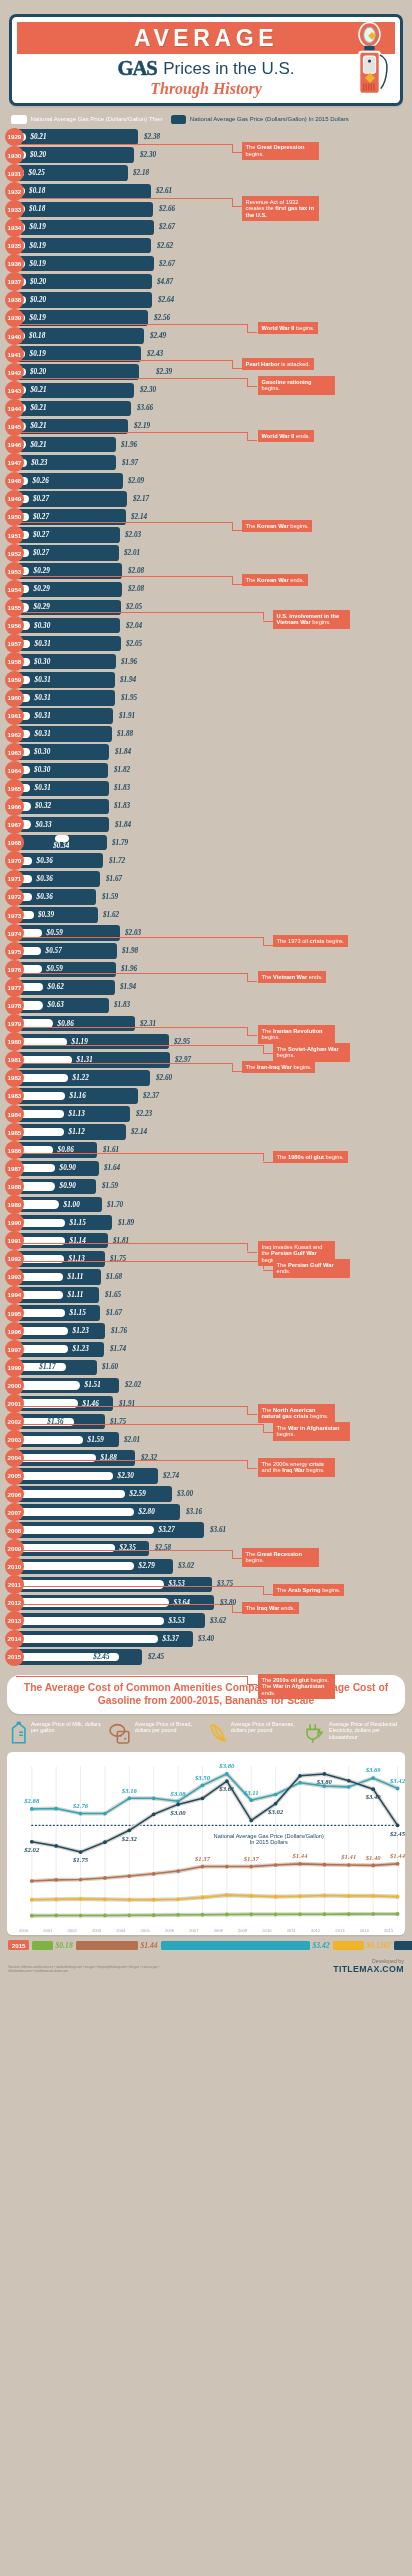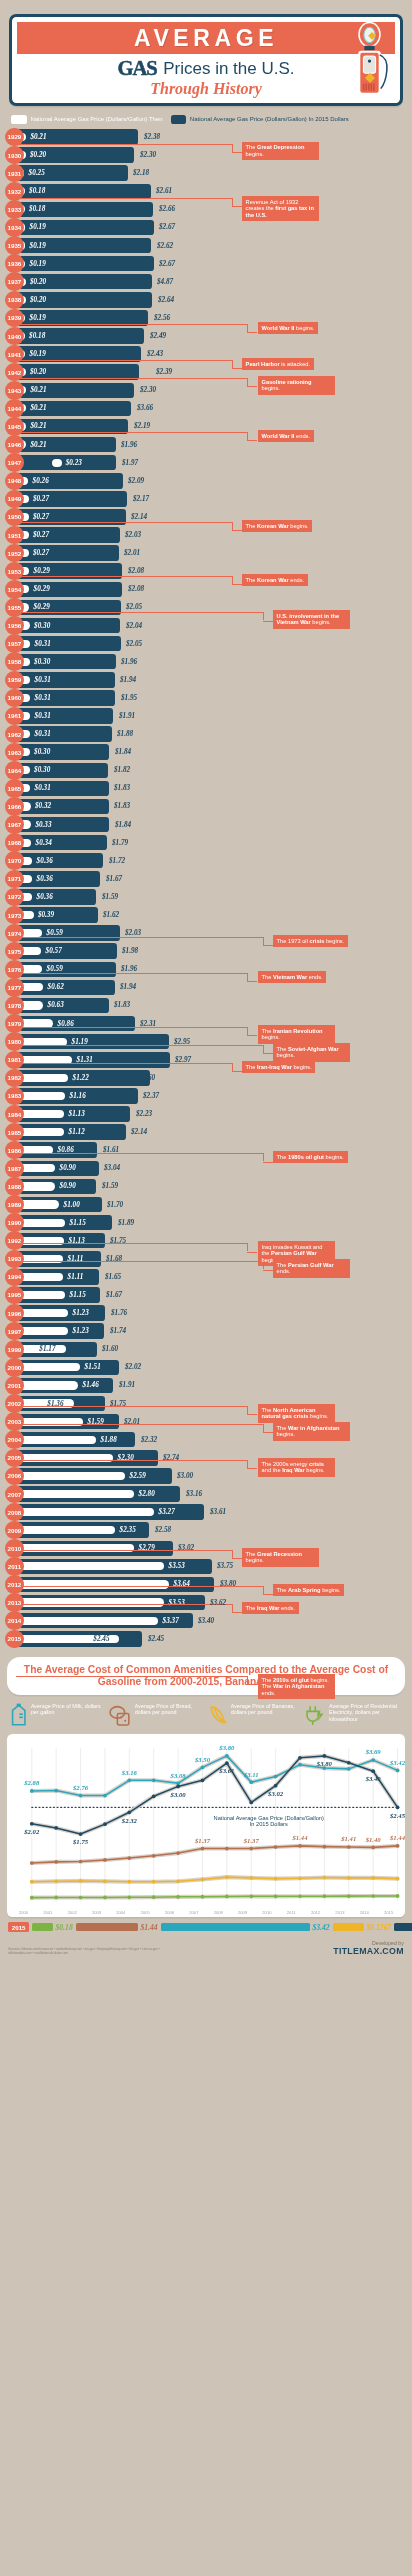--- a/index.html
+++ b/index.html
@@ -340,21 +340,21 @@
       <div class="row">
         <div class="yearbubble">1946</div>
         <div class="bar" style="width: 105px;">
           <div class="innerbar" style="width: 8.8px;"></div>
           <span class="thenval">$0.21</span>
         </div>
         <div class="nowval" style="left: 121px;">$1.96</div>
       </div>
       <div class="row">
         <div class="yearbubble">1947</div>
-        <div class="bar" style="width: 105px; justify-content: center;">
+        <div class="bar" style="width: 105px;">
           <div class="innerbar" style="width: 9.6px;"></div>
           <span class="thenval">$0.23</span>
         </div>
         <div class="nowval" style="left: 122px;">$1.97</div>
       </div>
       <div class="row">
         <div class="yearbubble">1948</div>
         <div class="bar" style="width: 112px;">
           <div class="innerbar" style="width: 11px;"></div>
           <span class="thenval">$0.26</span>
@@ -520,21 +520,21 @@
       <div class="row">
         <div class="yearbubble">1967</div>
         <div class="bar" style="width: 98px;">
           <div class="innerbar" style="width: 13.8px;"></div>
           <span class="thenval">$0.33</span>
         </div>
         <div class="nowval" style="left: 115px;">$1.84</div>
       </div>
       <div class="row">
         <div class="yearbubble">1968</div>
-        <div class="bar" style="width: 96px;">
+        <div class="bar" style="width: 96px; flex-direction: column;">
           <div class="innerbar" style="width: 14px;"></div>
           <span class="thenval">$0.34</span>
         </div>
         <div class="nowval" style="left: 112px;">$1.79</div>
       </div>
       <div class="row">
         <div class="yearbubble">1970</div>
         <div class="bar" style="width: 92px;">
           <div class="innerbar" style="width: 15px;"></div>
           <span class="thenval">$0.36</span>
@@ -648,21 +648,21 @@
           <span class="thenval">$1.31</span>
         </div>
         <div class="nowval" style="left: 175px;">$2.97</div>
       </div>
       <div class="row">
         <div class="yearbubble">1982</div>
         <div class="bar" style="width: 139px;">
           <div class="innerbar" style="width: 51px;"></div>
           <span class="thenval">$1.22</span>
         </div>
-        <div class="nowval" style="left: 139px;">$2.60</div>
+        <div class="nowval" style="left: 156px;">$2.60</div>
       </div>
       <div class="row">
         <div class="yearbubble">1983</div>
         <div class="bar" style="width: 127px;">
           <div class="innerbar" style="width: 48px;"></div>
           <span class="thenval">$1.16</span>
         </div>
         <div class="nowval" style="left: 143px;">$2.37</div>
       </div>
       <div class="row">
@@ -692,21 +692,21 @@
           <span class="thenval">$0.86</span>
         </div>
         <div class="nowval" style="left: 103px;">$1.61</div>
       </div>
       <div class="row">
         <div class="yearbubble">1987</div>
         <div class="bar" style="width: 88px;">
           <div class="innerbar" style="width: 38px;"></div>
           <span class="thenval">$0.90</span>
         </div>
-        <div class="nowval" style="left: 104px;">$3.04</div>
+        <div class="nowval" style="left: 104px;">$1.64</div>
       </div>
       <div class="row">
         <div class="yearbubble">1988</div>
         <div class="bar" style="width: 85px;">
           <div class="innerbar" style="width: 38px;"></div>
           <span class="thenval">$0.90</span>
         </div>
         <div class="nowval" style="left: 102px;">$1.59</div>
       </div>
       <div class="row">
@@ -726,20 +726,28 @@
         <div class="bar" style="width: 101px;">
           <div class="innerbar" style="width: 48px;"></div>
           <span class="thenval">$1.15</span>
         </div>
         <div class="nowval" style="left: 118px;">$1.89</div>
       </div>
       <div class="leader" style="left: 15.5px; top: 1134px; width: 247px;"></div>
       <div class="leader-v" style="left: 263px; top: 1134px; height: 8.2px;"></div>
       <div class="leader" style="left: 263px; top: 1143px; width: 10.3px;"></div>
       <div class="anno" style="left: 273px; top: 1132px;">The <b>Persian Gulf War</b> ends.</div>
+      <div class="row">
+        <div class="yearbubble">1991</div>
+        <div class="bar" style="width: 97px;">
+          <div class="innerbar" style="width: 48px;"></div>
+          <span class="thenval">$1.14</span>
+        </div>
+        <div class="nowval" style="left: 113px;">$1.81</div>
+      </div>
       <div class="row">
         <div class="yearbubble">1992</div>
         <div class="bar" style="width: 94px;">
           <div class="innerbar" style="width: 47px;"></div>
           <span class="thenval">$1.13</span>
         </div>
         <div class="nowval" style="left: 110px;">$1.75</div>
       </div>
       <div class="row">
         <div class="yearbubble">1993</div>

